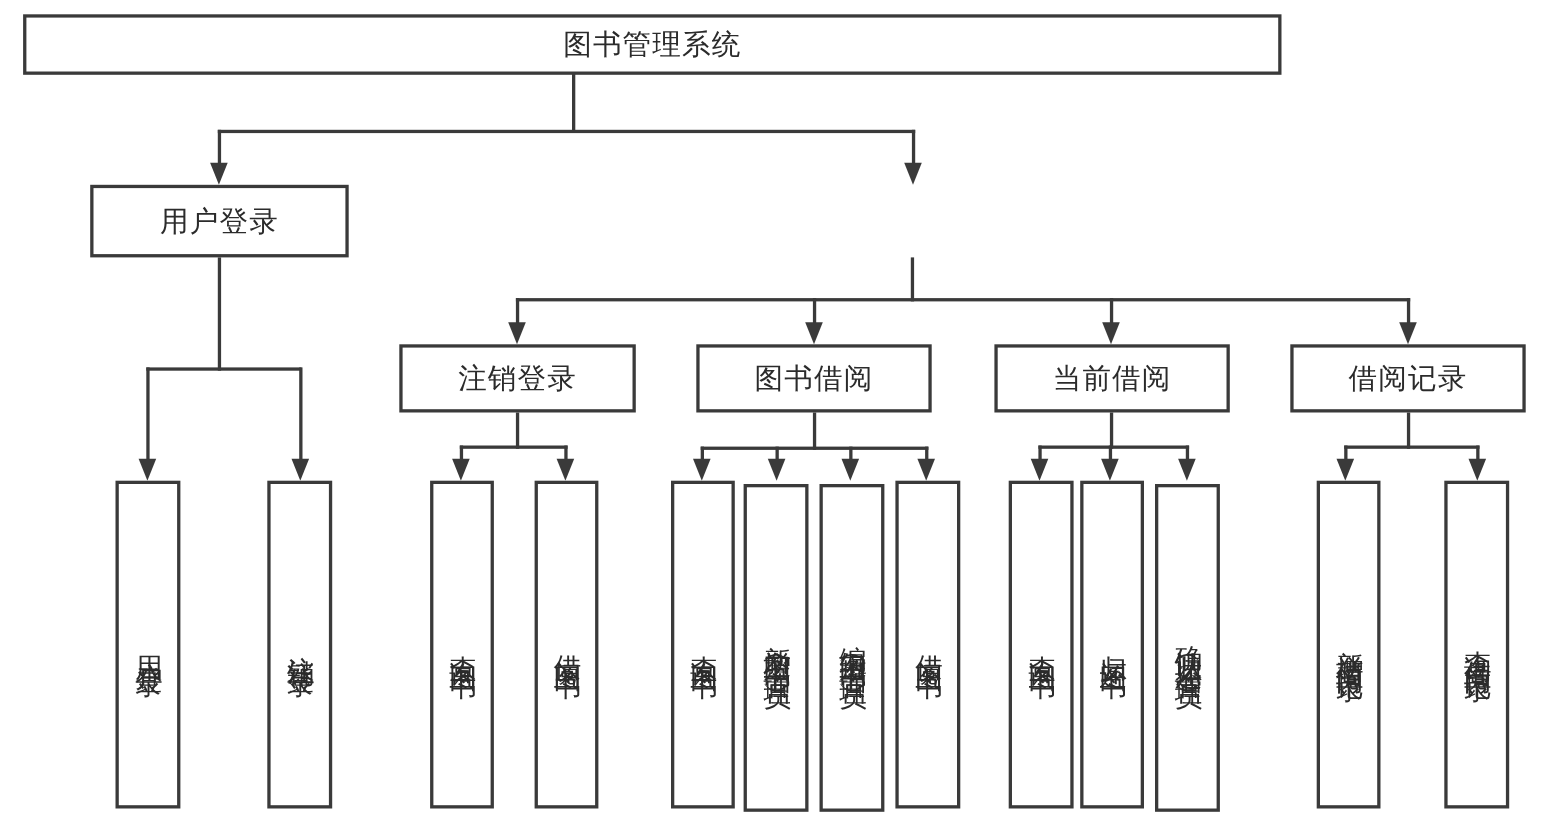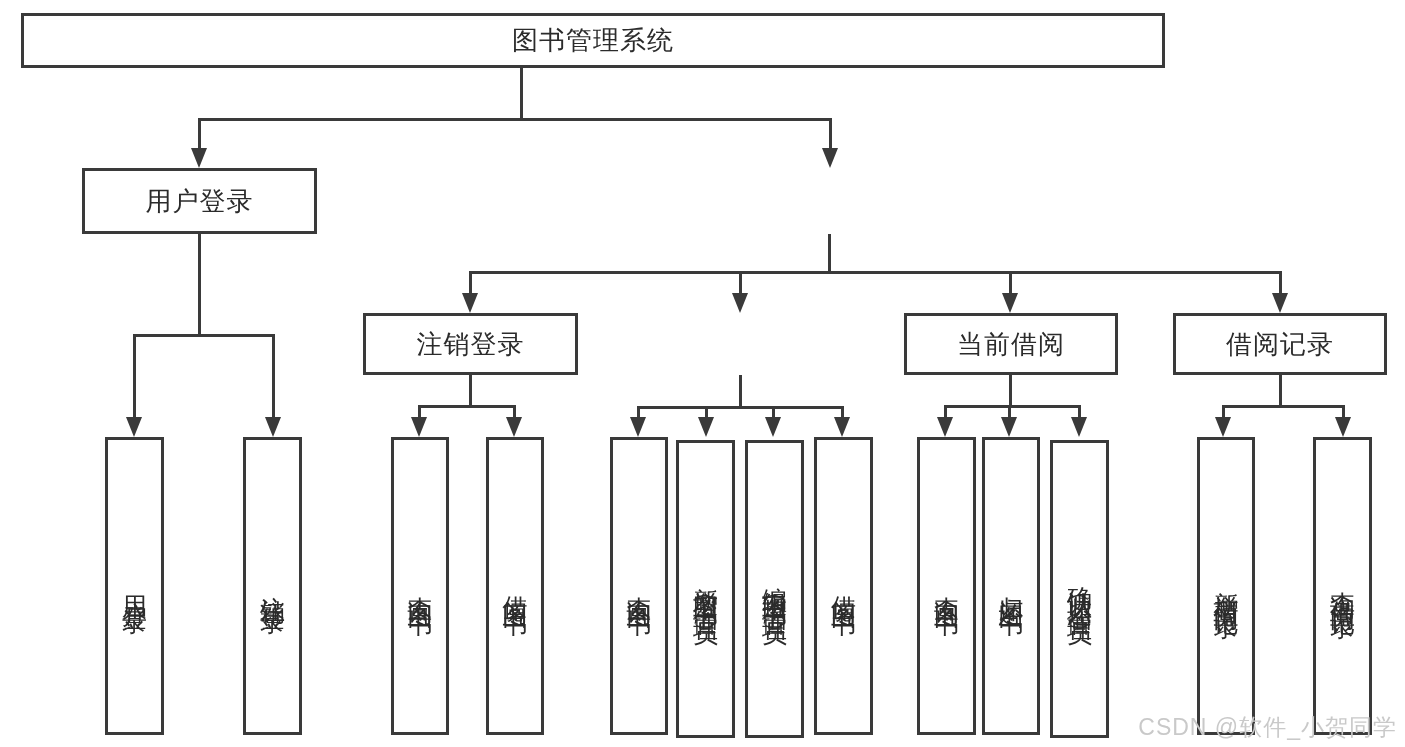--- a/index.html
+++ b/index.html
@@ -85,20 +85,23 @@
   <div class="vline" style="left:739px;top:271px;height:24px;"></div>
   <div class="arrow" style="left:732px;top:293px;"></div>
   <div class="vline" style="left:1009px;top:271px;height:24px;"></div>
   <div class="arrow" style="left:1002px;top:293px;"></div>
   <div class="vline" style="left:1279px;top:271px;height:24px;"></div>
   <div class="arrow" style="left:1272px;top:293px;"></div>
 
   <div class="box" style="left:363px;top:313px;width:215px;height:62px;">
     <span>注销登录</span>
   </div>
+  <div class="box" style="left:633px;top:313px;width:214px;height:62px;">
+    <span>图书借阅</span>
+  </div>
   <div class="box" style="left:1173px;top:313px;width:214px;height:62px;">
     <span>借阅记录</span>
   </div>
   <div class="box" style="left:904px;top:313px;width:214px;height:62px;">
     <span>当前借阅</span>
   </div>
 
   <div class="vline" style="left:469px;top:375px;height:33px;"></div>
   <div class="hline" style="left:418px;top:405px;width:98px;"></div>
   <div class="vline" style="left:418px;top:405px;height:14px;"></div>
@@ -170,15 +173,14 @@
     <span>确认归还（管理员）</span>
   </div>
 
   <div class="box vbox" style="left:1197px;top:437px;width:58px;height:298px;">
     <span>新增借阅记录</span>
   </div>
   <div class="box vbox" style="left:1313px;top:437px;width:59px;height:298px;">
     <span>查询借阅记录</span>
   </div>
 
-  <div class="watermark">CSDN @软件_小贺同学</div>
 
 </div>
 
 </body></html>

